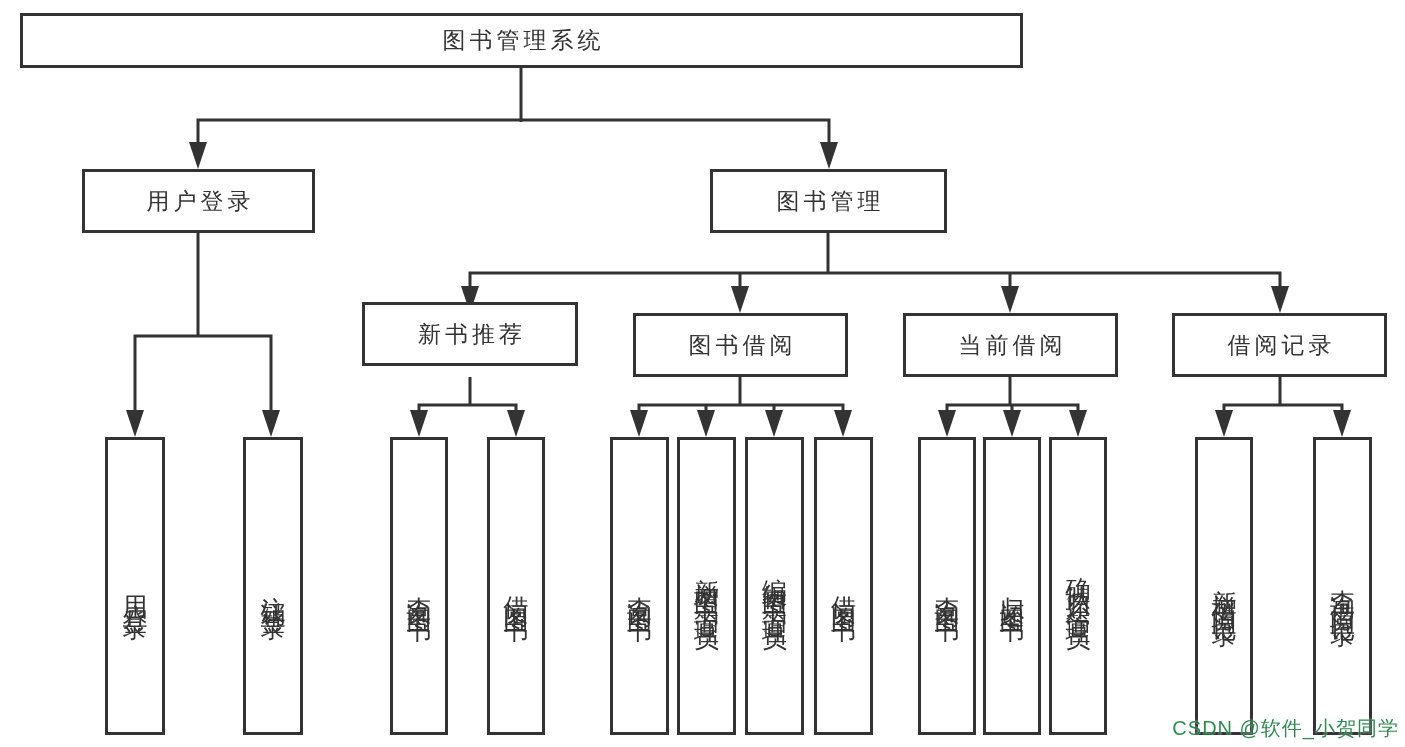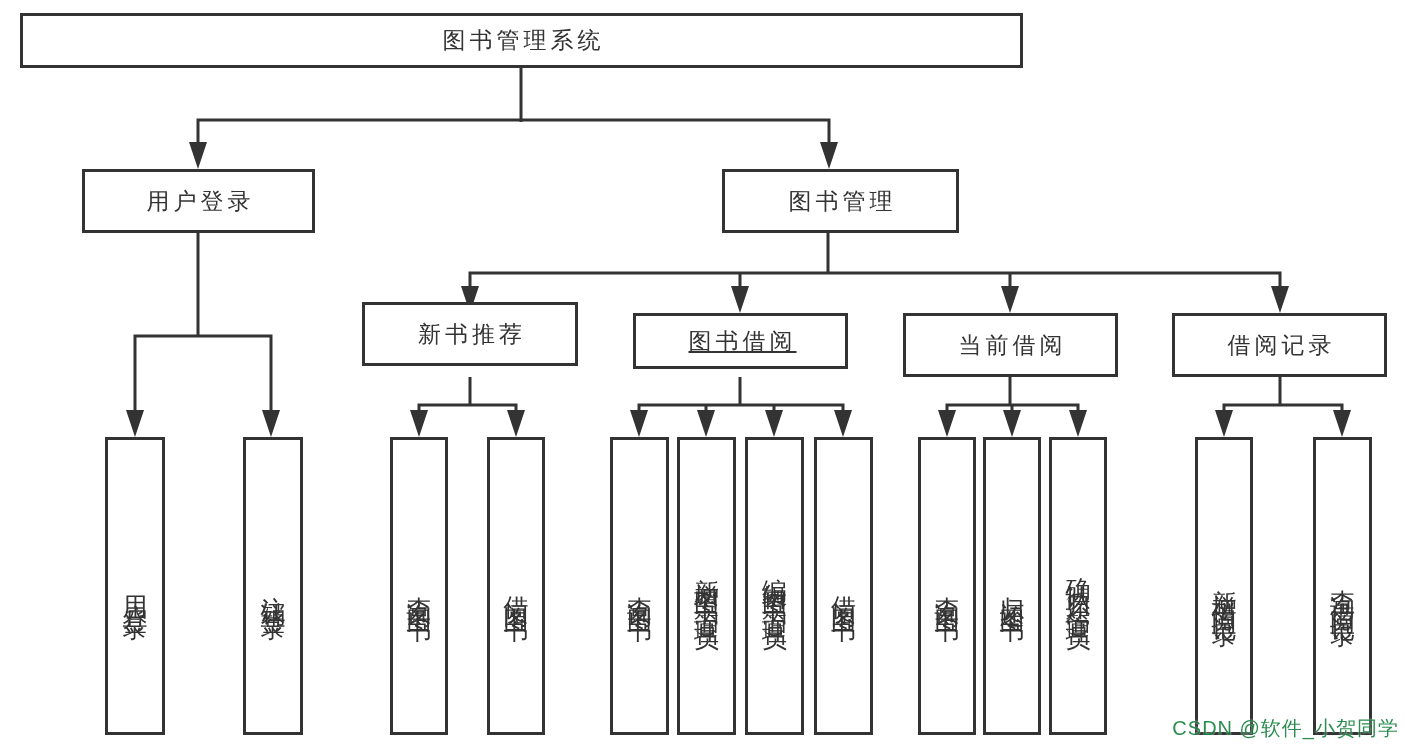--- a/index.html
+++ b/index.html
@@ -102,24 +102,24 @@
       <polygon points="1003,410 1021,410 1012,437"></polygon>
       <polygon points="1069,410 1087,410 1078,437"></polygon>
       <polygon points="1215,410 1233,410 1224,437"></polygon>
       <polygon points="1333,410 1351,410 1342,437"></polygon>
     </g>
   </svg>
 
   <div class="node hnode" style="left:20px; top:13px; width:1003px; height:55px;">图书管理系统</div>
 
   <div class="node hnode" style="left:82px; top:169px; width:233px; height:64px;">用户登录</div>
-  <div class="node hnode" style="left:710px; top:169px; width:237px; height:64px;margin-left:12px;">图书管理</div>
+  <div class="node hnode" style="left:710px; top:169px; width:237px; height:64px;">图书管理</div>
 
   <div class="node hnode" style="left:362px; top:302px; width:216px; height:64px;">新书推荐</div>
-  <div class="node hnode" style="left:633px; top:313px; width:215px; height:56px;text-decoration:underline;">图书借阅</div>
+  <div class="node hnode" style="left:633px; top:313px; width:215px; height:64px;">图书借阅</div>
   <div class="node hnode" style="left:903px; top:313px; width:215px; height:64px;">当前借阅</div>
   <div class="node hnode" style="left:1172px; top:313px; width:215px; height:64px;">借阅记录</div>
 
   <div class="node leaf" style="left:105px; top:437px; width:60px; height:298px;">
     <span class="vtext">用户登录</span>
   </div>
   <div class="node leaf" style="left:243px; top:437px; width:60px; height:298px;">
     <span class="vtext">注销登录</span>
   </div>
 

